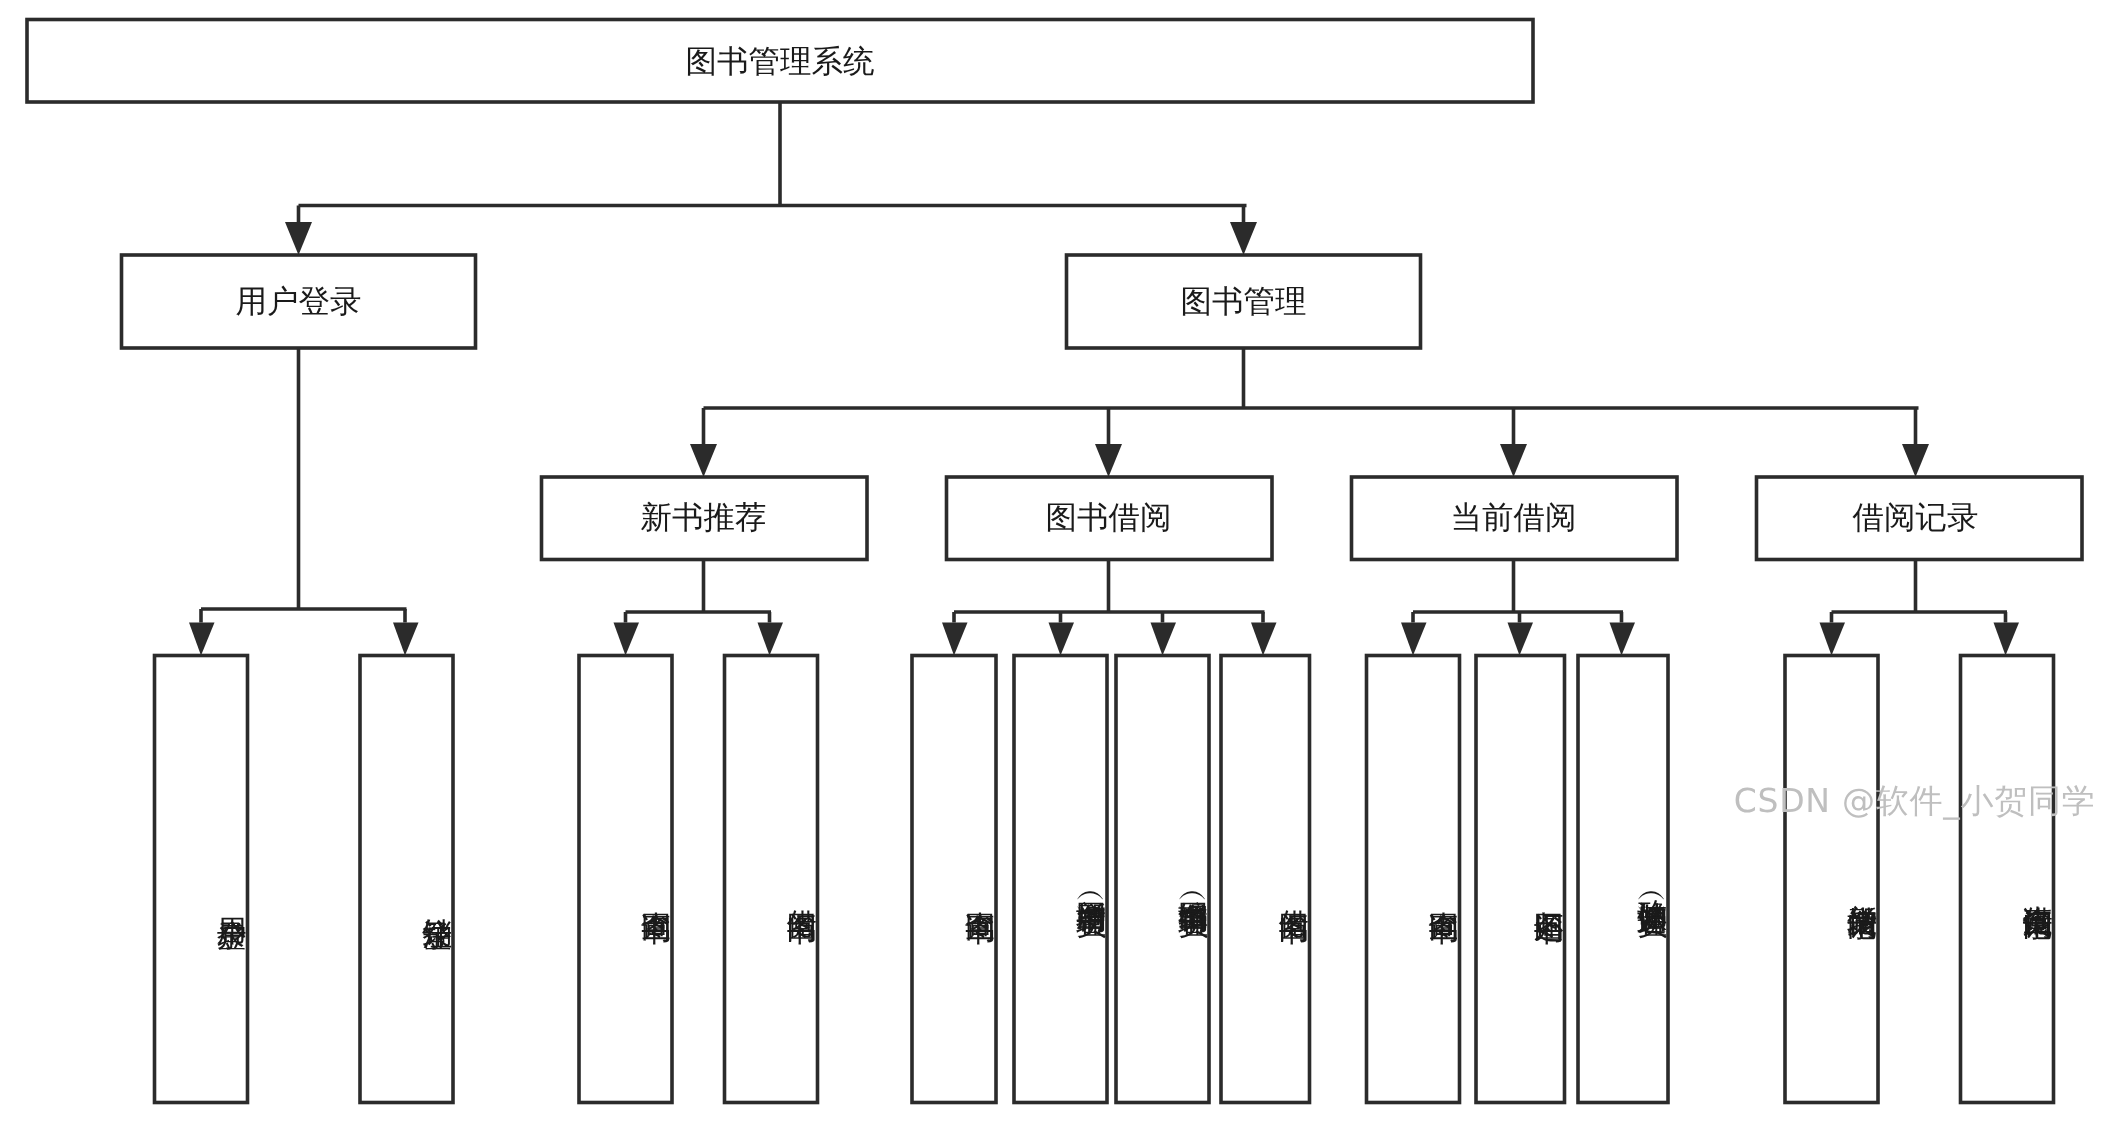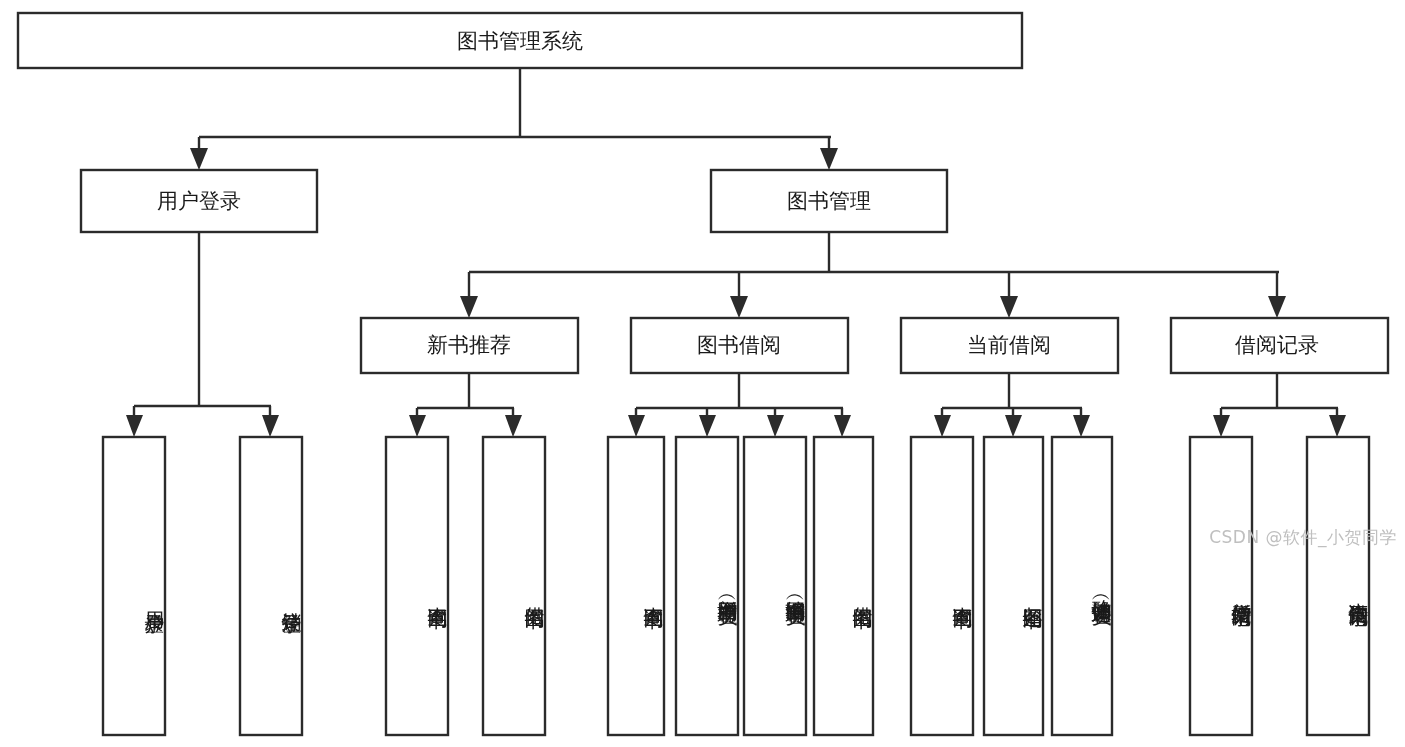--- a/index.html
+++ b/index.html
@@ -69,21 +69,21 @@
     pointer-events: none;
     display: flex;
     align-items: flex-start;
     justify-content: center;
   }
   .watermark {
     position: absolute;
     right: 8px;
     bottom: 4px;
     font-family: "DejaVu Sans", "Liberation Sans", sans-serif;
-    font-size: 17px;
+    font-size: 22px;
     color: #bfbfbf;
     white-space: nowrap;
     letter-spacing: 0.5px;
   }
 </style>
 </head>
 <body>
 
 <div id="diagram-root">
 

